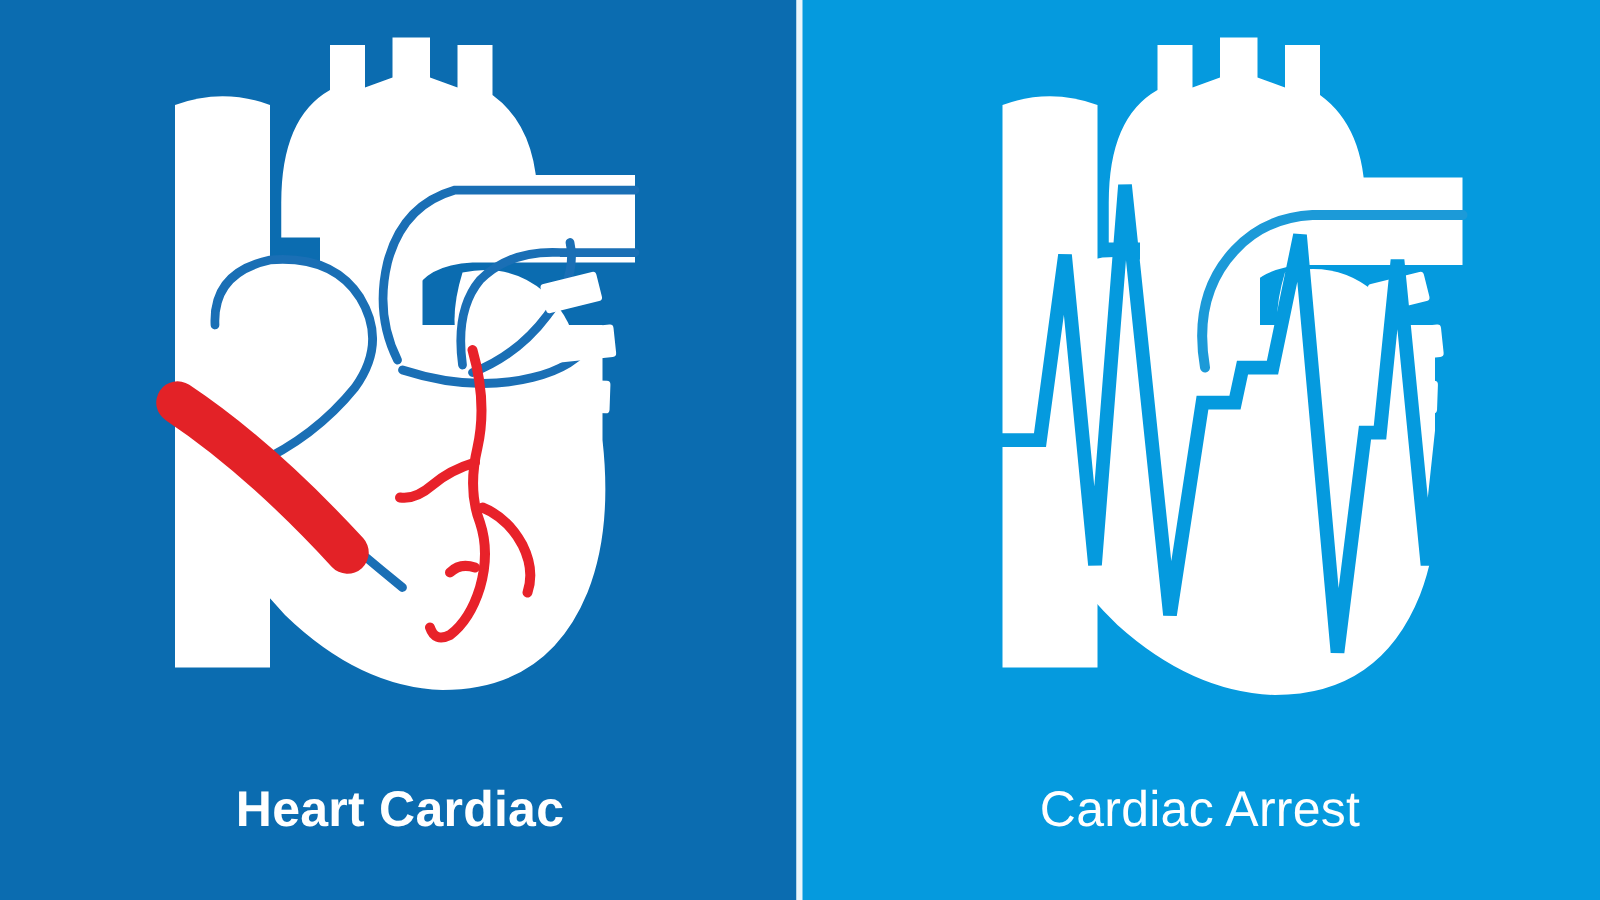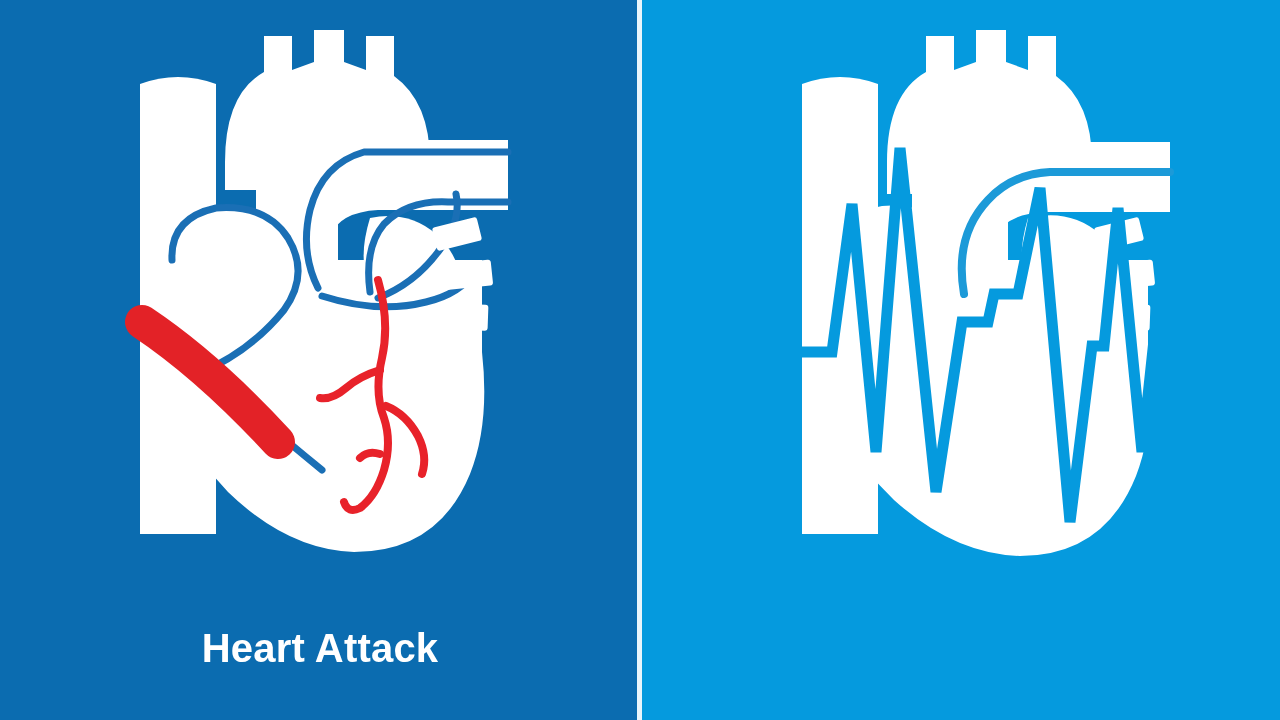--- a/index.html
+++ b/index.html
@@ -146,21 +146,21 @@
                    Q314,420 306,448
                    Q298,474 282,486
                    Q270,492 266,480"></path>
           <path d="M302,348 Q282,354 268,366 Q254,378 242,376"></path>
           <path d="M308,384 Q328,392 340,414 Q350,434 344,452"></path>
           <path d="M302,432 Q290,428 282,436"></path>
         </g>
       </svg>
     </div>
 
-    <div class="panel-caption">Heart Attack</div>
+    <div class="panel-caption">Heart Cardiac</div>
   </section>
 
   <div class="panel-divider" style="background: rgb(234, 246, 252);"></div>
 
   <section class="panel" id="panel-cardiac-arrest" style="background: rgb(5, 154, 222);">
 
     <div class="art">
       <svg viewBox="0 0 440 560" width="440" height="560">
 
         <defs>
@@ -211,15 +211,16 @@
             <rect x="366" y="282" width="44" height="26" rx="3" transform="rotate(2 388 295)"></rect>
           </g>
         </g>
 
         <g fill="none" stroke="#1c9ad8" stroke-width="8" stroke-linecap="round">
           <path d="M224,272 Q214,214 248,178 Q272,152 310,150 L430,150"></path>
         </g>
       </svg>
     </div>
 
+    <div class="panel-caption">Cardiac Arrest</div>
   </section>
 
 </div>
 
 </body></html>

